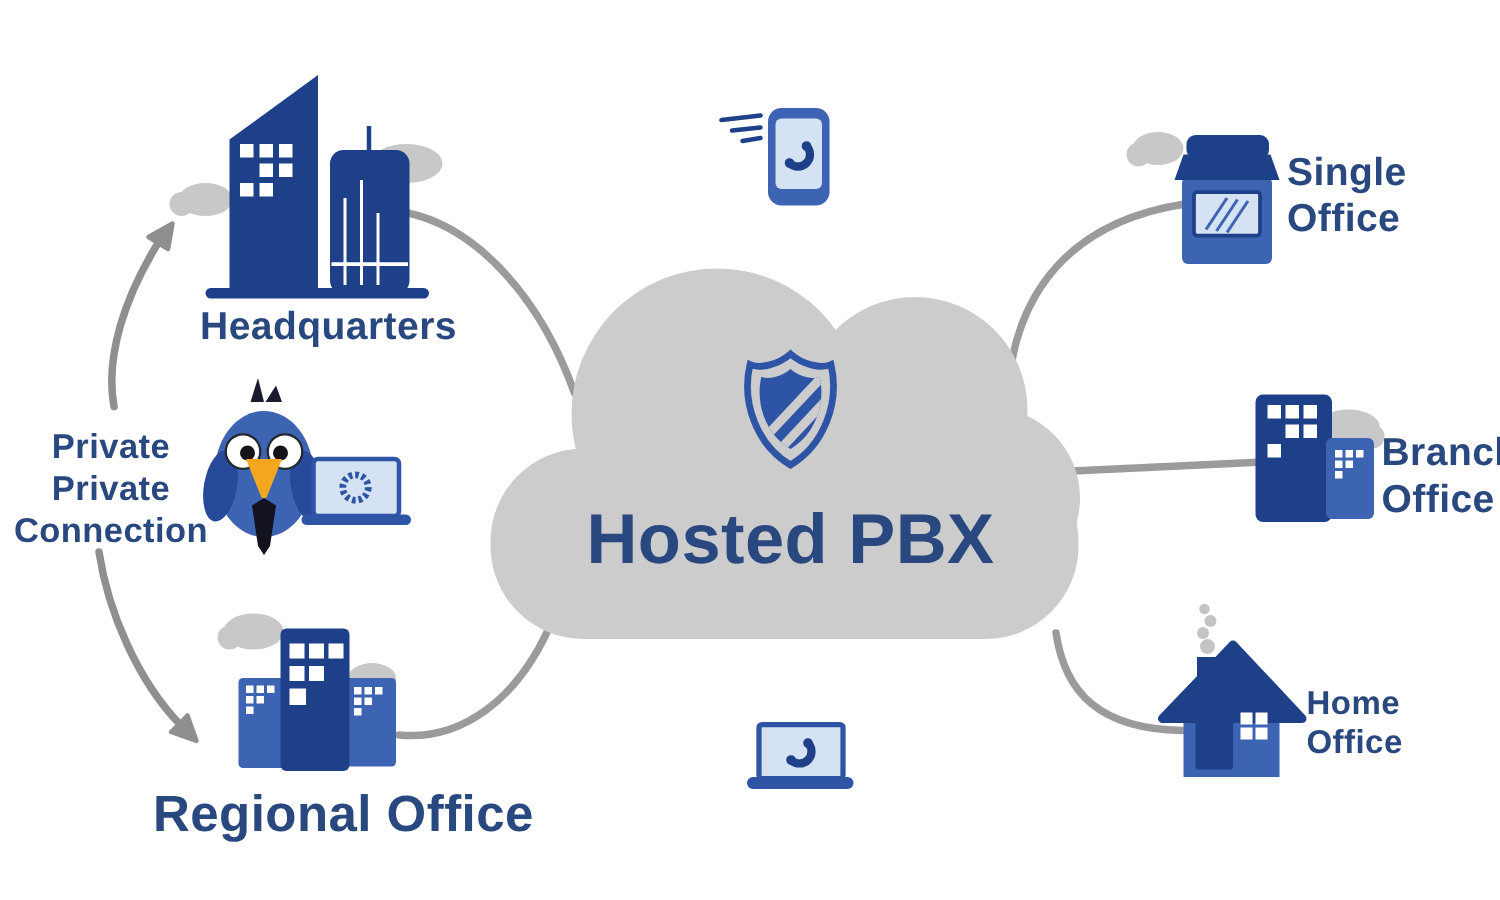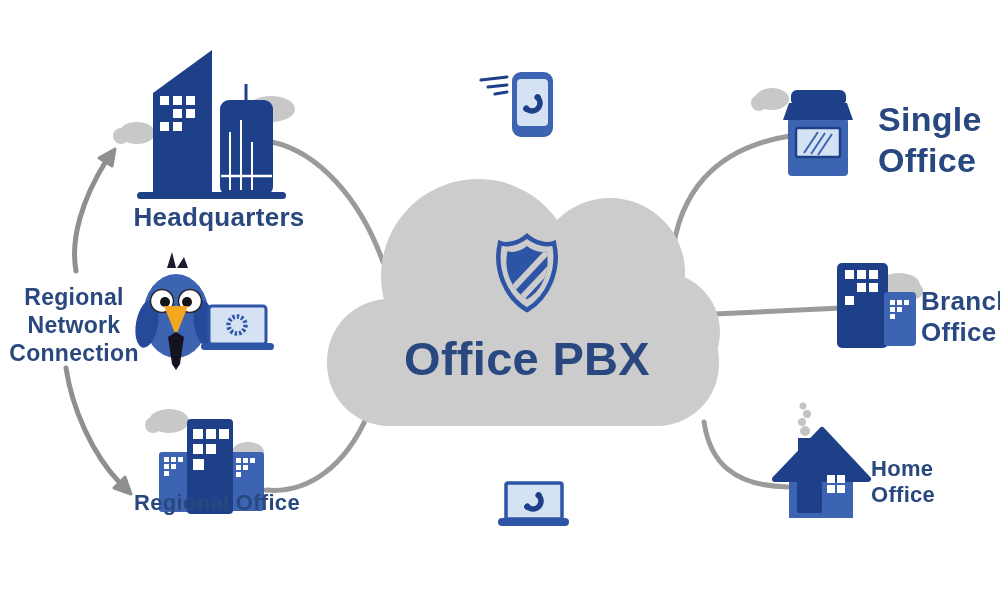--- a/index.html
+++ b/index.html
@@ -6,24 +6,24 @@
   .stage{
     position:relative;width:1000px;height:600px;background:#ffffff;
     overflow:hidden;font-family:"Liberation Sans","DejaVu Sans",sans-serif;
   }
   .stage svg{position:absolute;left:0;top:0;}
   .label{
     position:absolute;color:#28487f;font-weight:700;letter-spacing:.3px;
     line-height:1.2;
   }
   .lbl-headquarters{left:109px;top:202px;width:220px;text-align:center;font-size:26px;}
-  .lbl-regional{left:102px;top:490px;width:230px;text-align:center;font-size:22px;white-space:nowrap;}
+  .lbl-regional{left:102px;top:523px;width:230px;text-align:center;font-size:34px;white-space:nowrap;}
   .lbl-private{left:0px;top:283px;width:148px;text-align:center;font-size:23px;line-height:1.22;}
   .lbl-hosted{left:357px;top:331px;width:340px;text-align:center;font-size:47px;font-weight:800;white-space:nowrap;}
-  .lbl-single{left:858px;top:99px;width:95px;font-size:34px;margin-left:20px;}
+  .lbl-single{left:858px;top:99px;width:95px;font-size:26px;}
   .lbl-branch{left:921px;top:286px;width:100px;font-size:26px;}
   .lbl-home{left:871px;top:456px;width:95px;font-size:22px;}
 </style>
 </head>
 <body>
 
 <div class="stage">
 
 <svg width="1000" height="600" viewBox="0 0 1000 600">
 
@@ -227,20 +227,20 @@
       <path d="M-8,0 A8,8 0 0 0 8,0" fill="none" stroke="#1e4089" stroke-width="5.5" stroke-linecap="round"></path>
       <circle cx="-8" cy="0" r="3.2" fill="#1e4089"></circle>
       <circle cx="8" cy="0" r="3.2" fill="#1e4089"></circle>
     </g>
     <rect x="498" y="518" width="71" height="8" rx="4" fill="#2e55a5"></rect>
   </g>
 
 </svg>
 
 <div class="label lbl-headquarters">Headquarters</div>
-<div class="label lbl-private">Regional Network Connection</div>
+<div class="label lbl-private">Private Private Connection</div>
 <div class="label lbl-regional">Regional Office</div>
-<div class="label lbl-hosted">Office PBX</div>
+<div class="label lbl-hosted">Hosted PBX</div>
 <div class="label lbl-single">Single Office</div>
 <div class="label lbl-branch">Branch Office</div>
 <div class="label lbl-home">Home Office</div>
 
 </div>
 
 </body></html>

